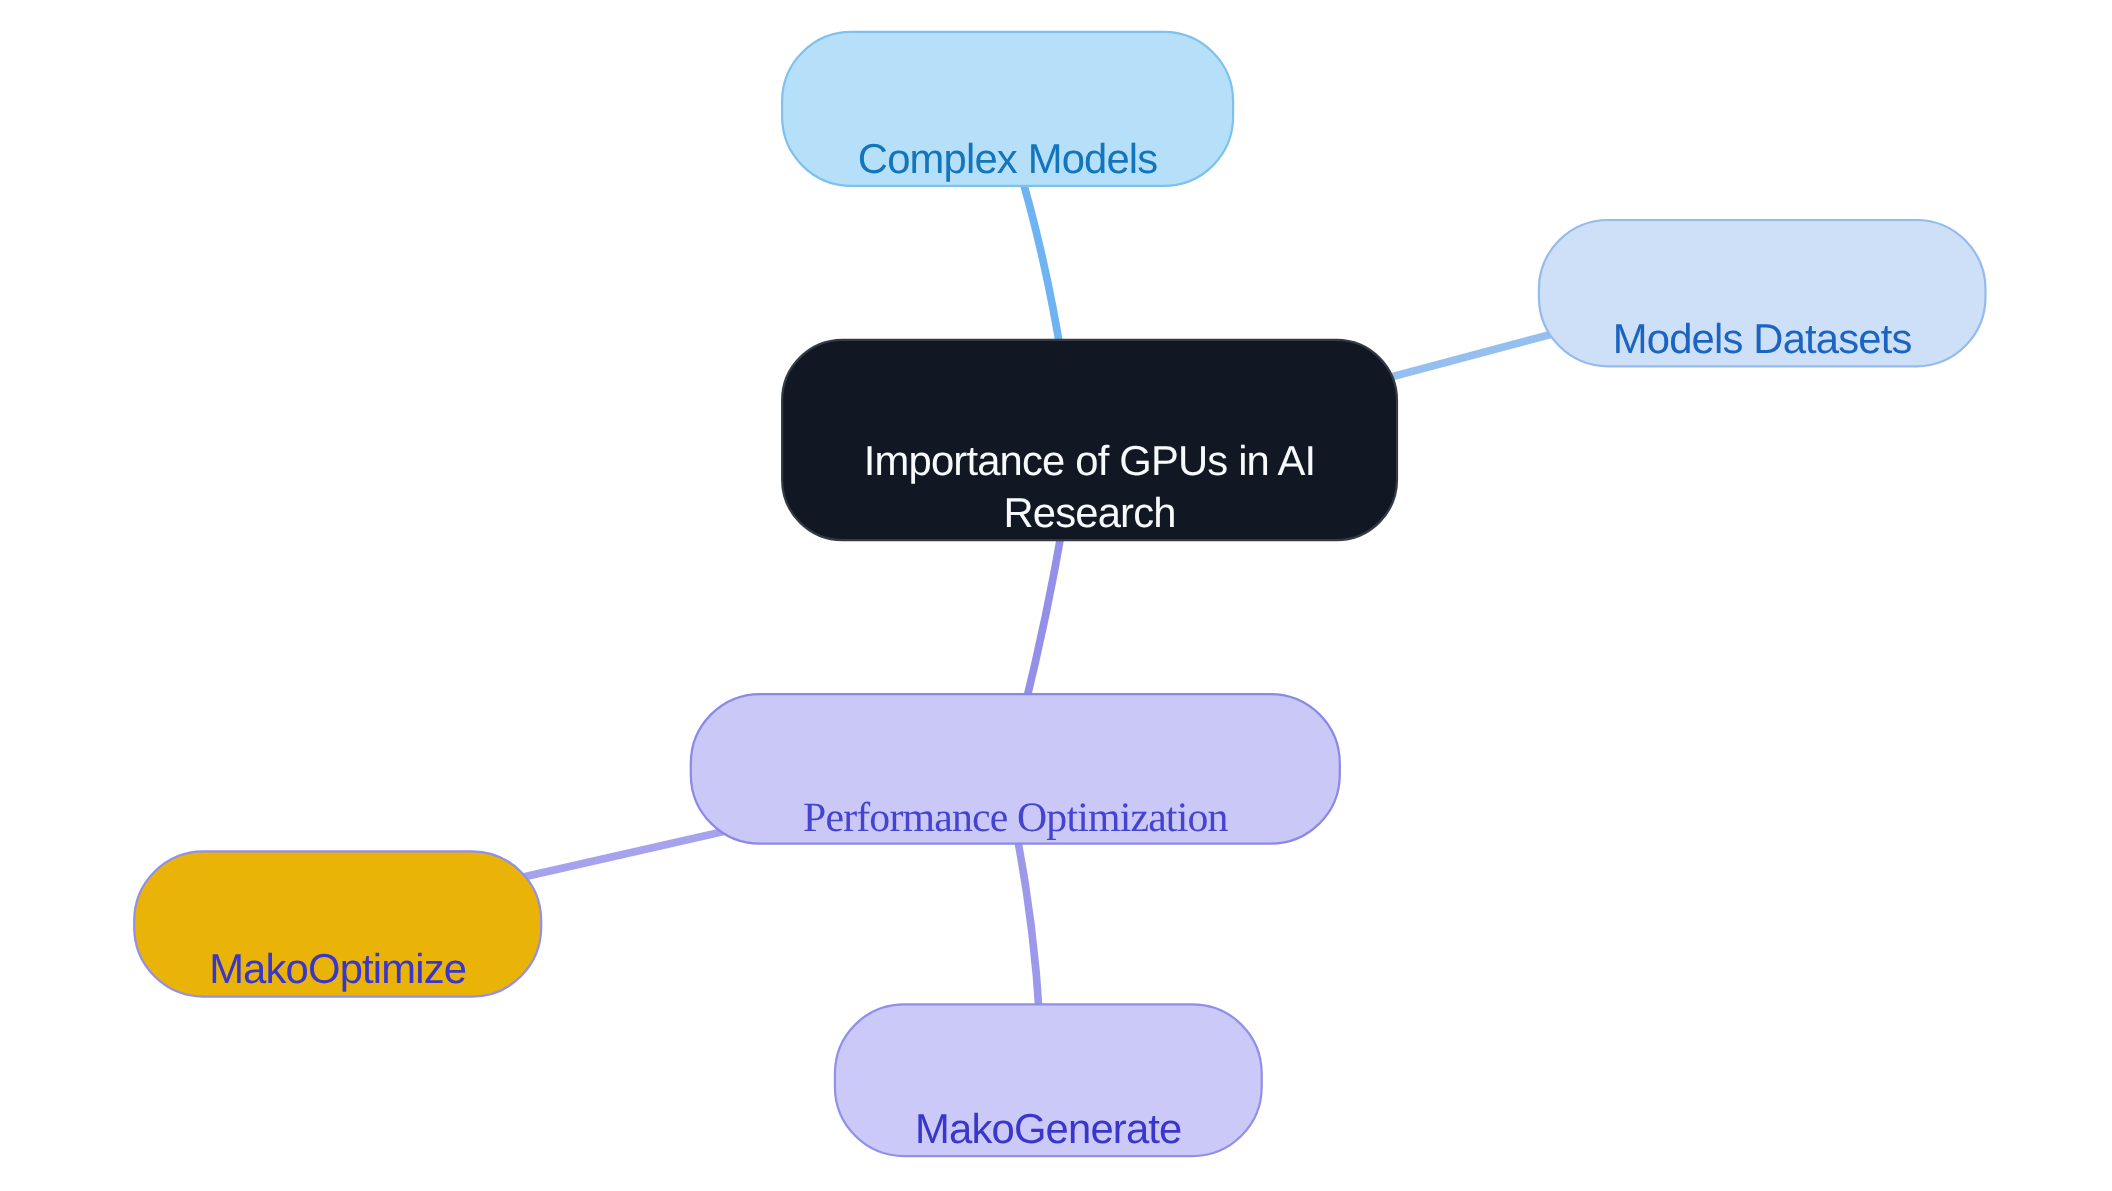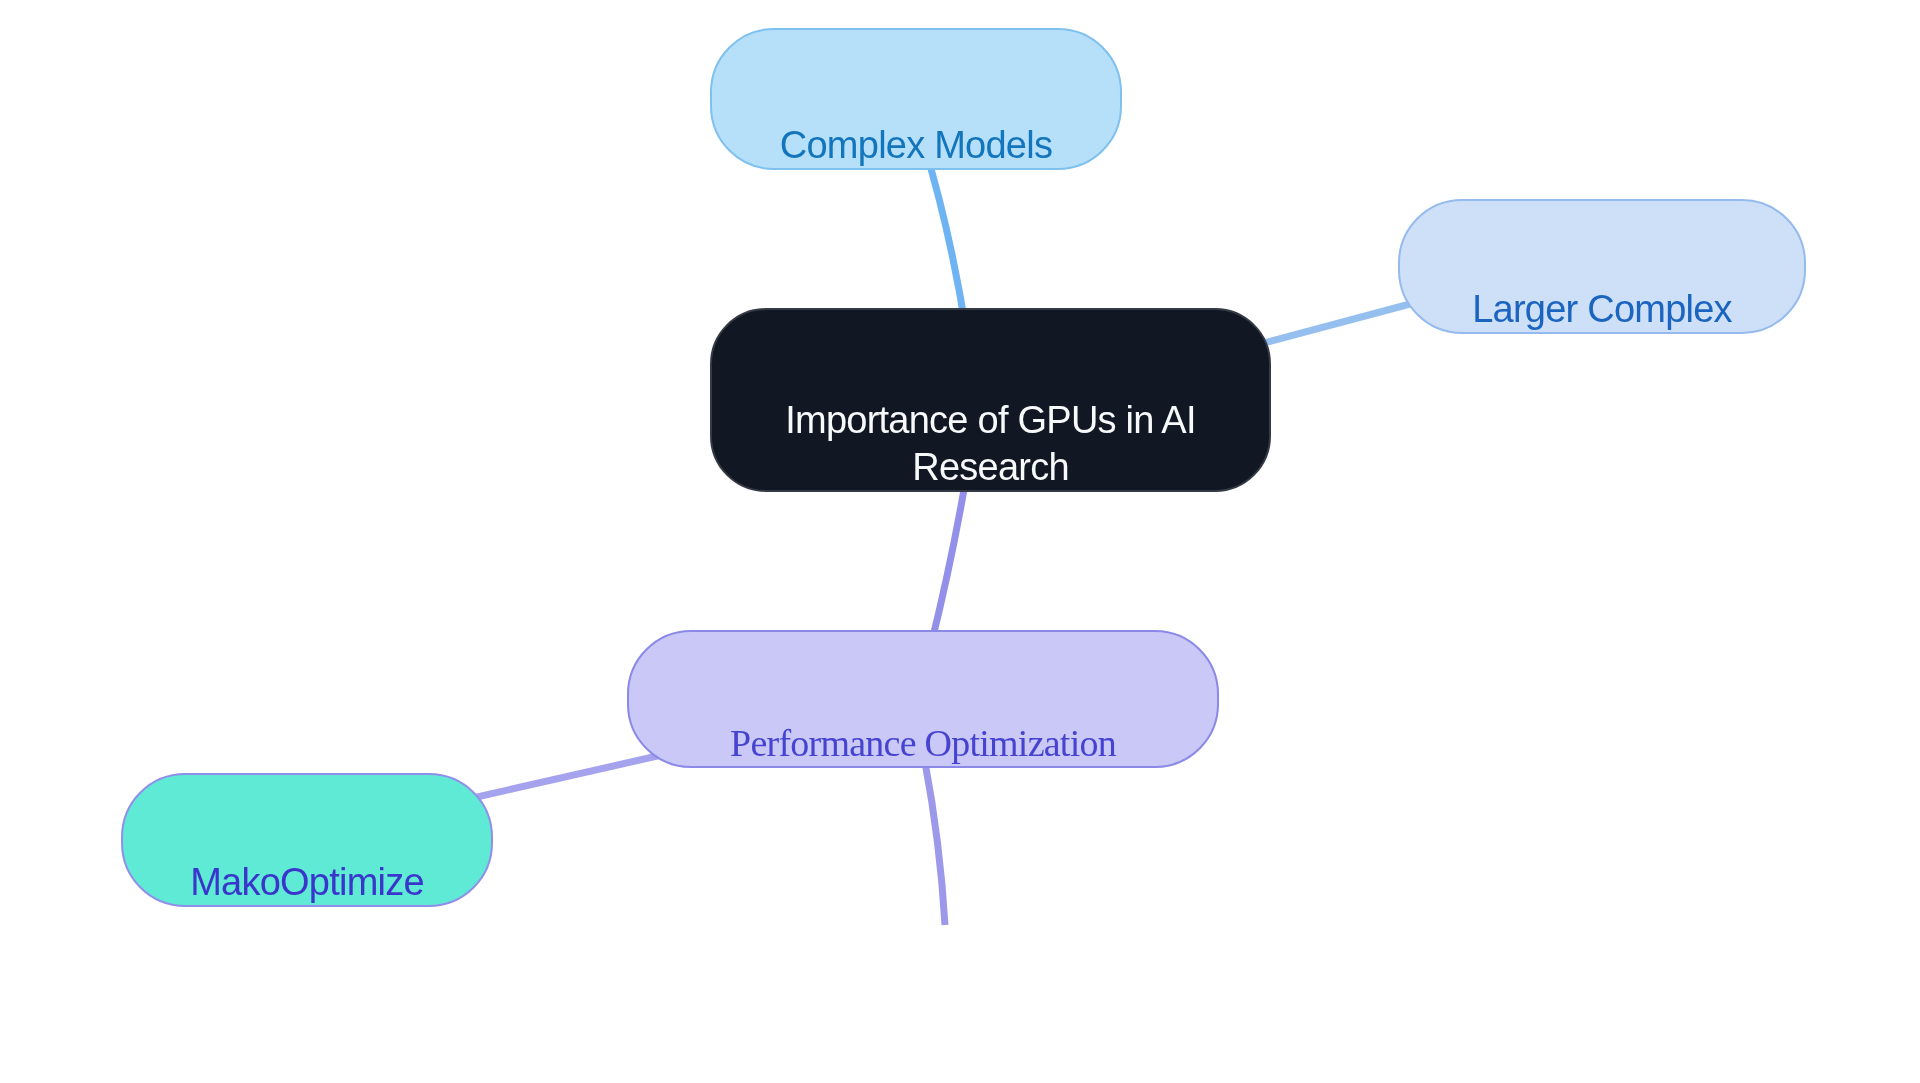--- a/index.html
+++ b/index.html
@@ -73,25 +73,28 @@
 
   <div class="node node-root pos-central" style="background: rgb(17, 24, 36); border-color: rgb(53, 59, 70); color: rgb(247, 249, 251);">
     <span class="node-label">Importance of GPUs in AI Research</span>
   </div>
 
   <div class="node node-child pos-complex" style="background: rgb(182, 224, 250); border-color: rgb(127, 193, 238); color: rgb(19, 117, 188);">
     <span class="node-label">Complex Models</span>
   </div>
 
   <div class="node node-child pos-larger" style="background: rgb(205, 224, 248); border-color: rgb(149, 186, 237); color: rgb(27, 100, 192);">
-    <span class="node-label">Larger Complex</span>
+    <span class="node-label">Models Datasets</span>
   </div>
 
   <div class="node node-child pos-performance" style="background: rgb(201, 200, 246); border-color: rgb(139, 137, 232); color: rgb(70, 67, 209);">
     <span class="node-label">Performance Optimization</span>
   </div>
 
-  <div class="node node-child pos-mako-optimize" style="background: #5eead4; border-color: rgb(146, 143, 234); color: rgb(58, 54, 203);">
+  <div class="node node-child pos-mako-optimize" style="background: #eab308; border-color: rgb(146, 143, 234); color: rgb(58, 54, 203);">
     <span class="node-label">MakoOptimize</span>
   </div>
 
+  <div class="node node-child pos-mako-generate" style="background: rgb(202, 201, 247); border-color: rgb(146, 143, 234); color: rgb(58, 54, 203);">
+    <span class="node-label">MakoGenerate</span>
+  </div>
 
 </div>
 
 </body></html>

